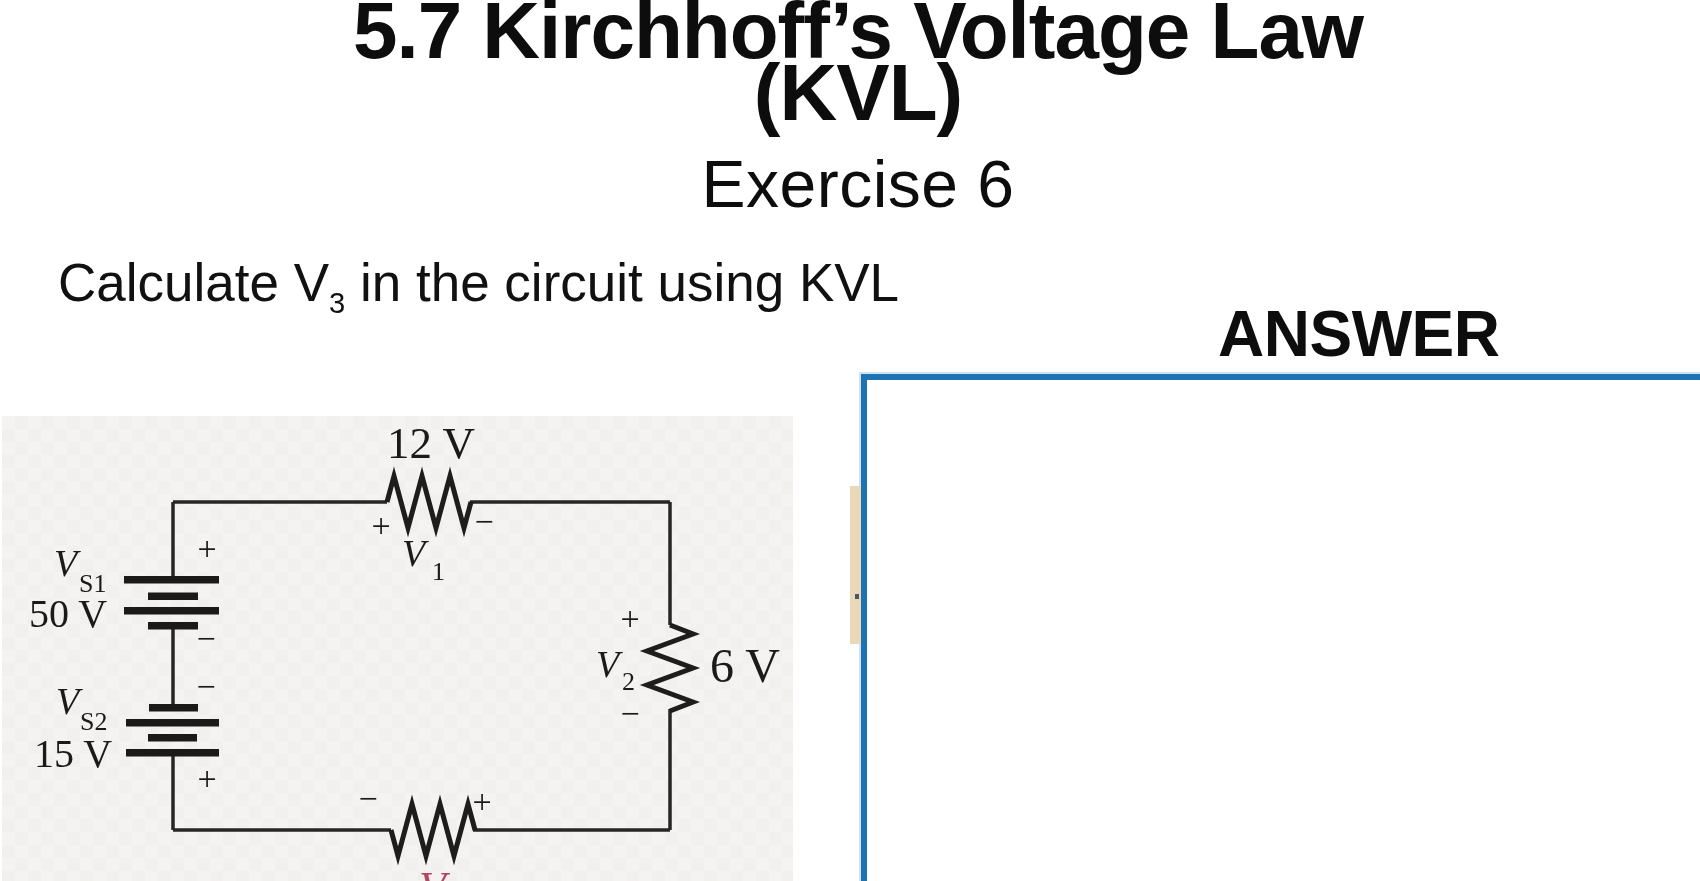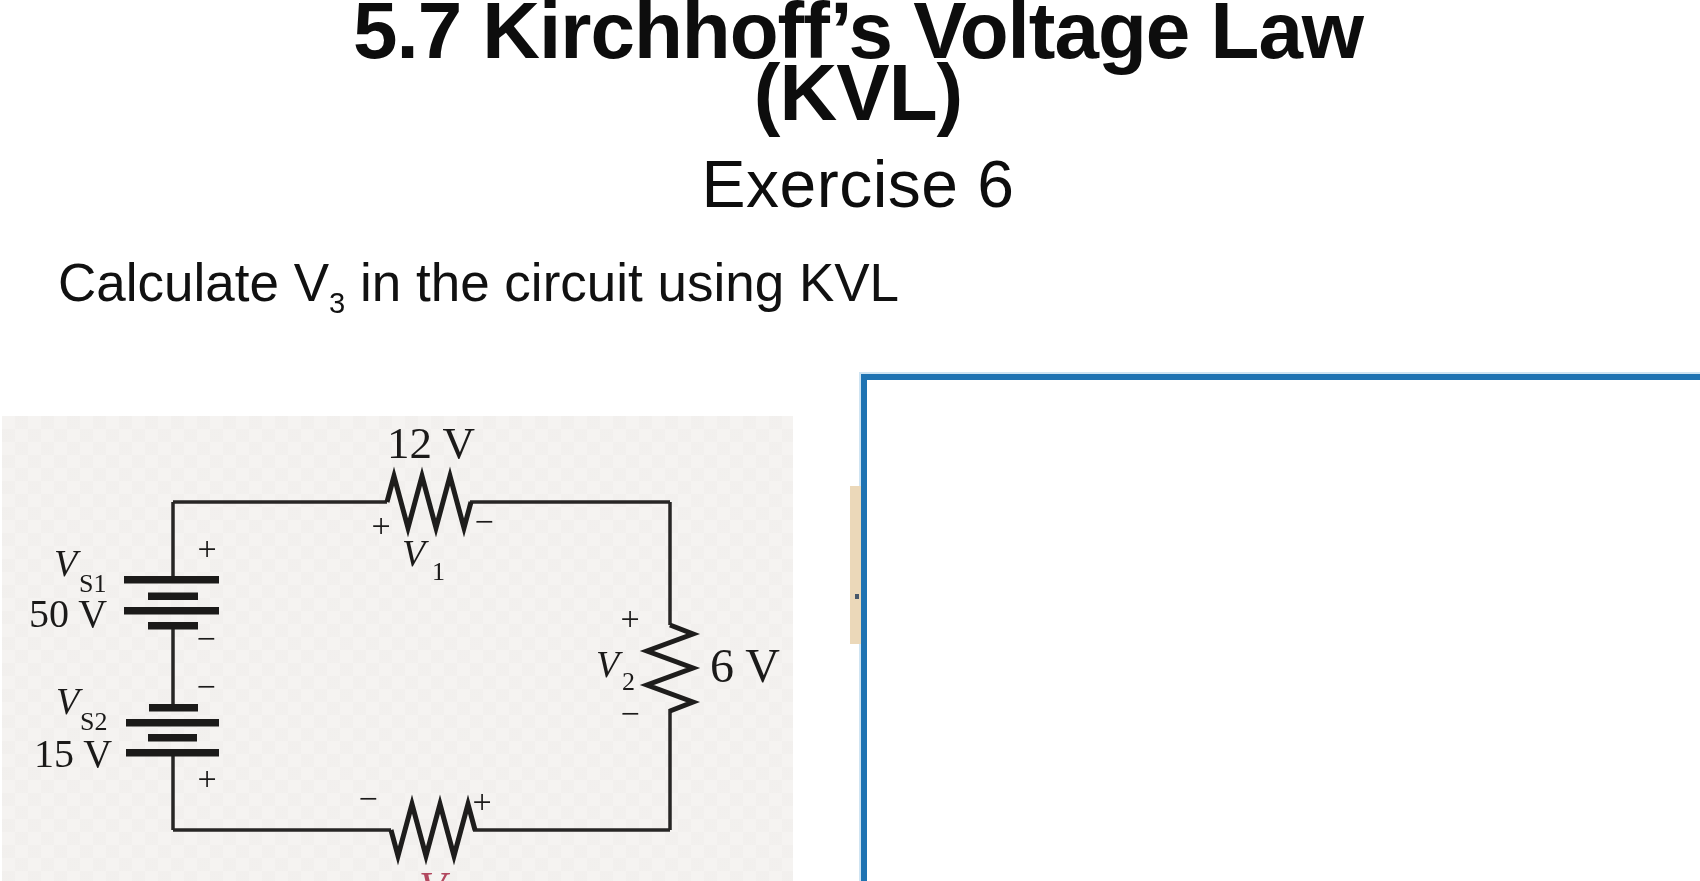--- a/index.html
+++ b/index.html
@@ -75,20 +75,21 @@
 
   <div class="title-block">
     <div>5.7 Kirchhoff’s Voltage Law</div>
     <div>(KVL)</div>
   </div>
 
   <div class="subtitle">Exercise 6</div>
 
   <div class="question"><span>Calculate V</span><sub>3</sub><span> in the circuit using KVL</span></div>
 
+  <div class="answer-heading">ANSWER</div>
 
   <div class="answer-box"></div>
 
   <div class="artifact-strip">
     <div class="artifact-dot"></div>
   </div>
 
   <div class="circuit">
     <svg viewBox="0 0 791 473">
 

